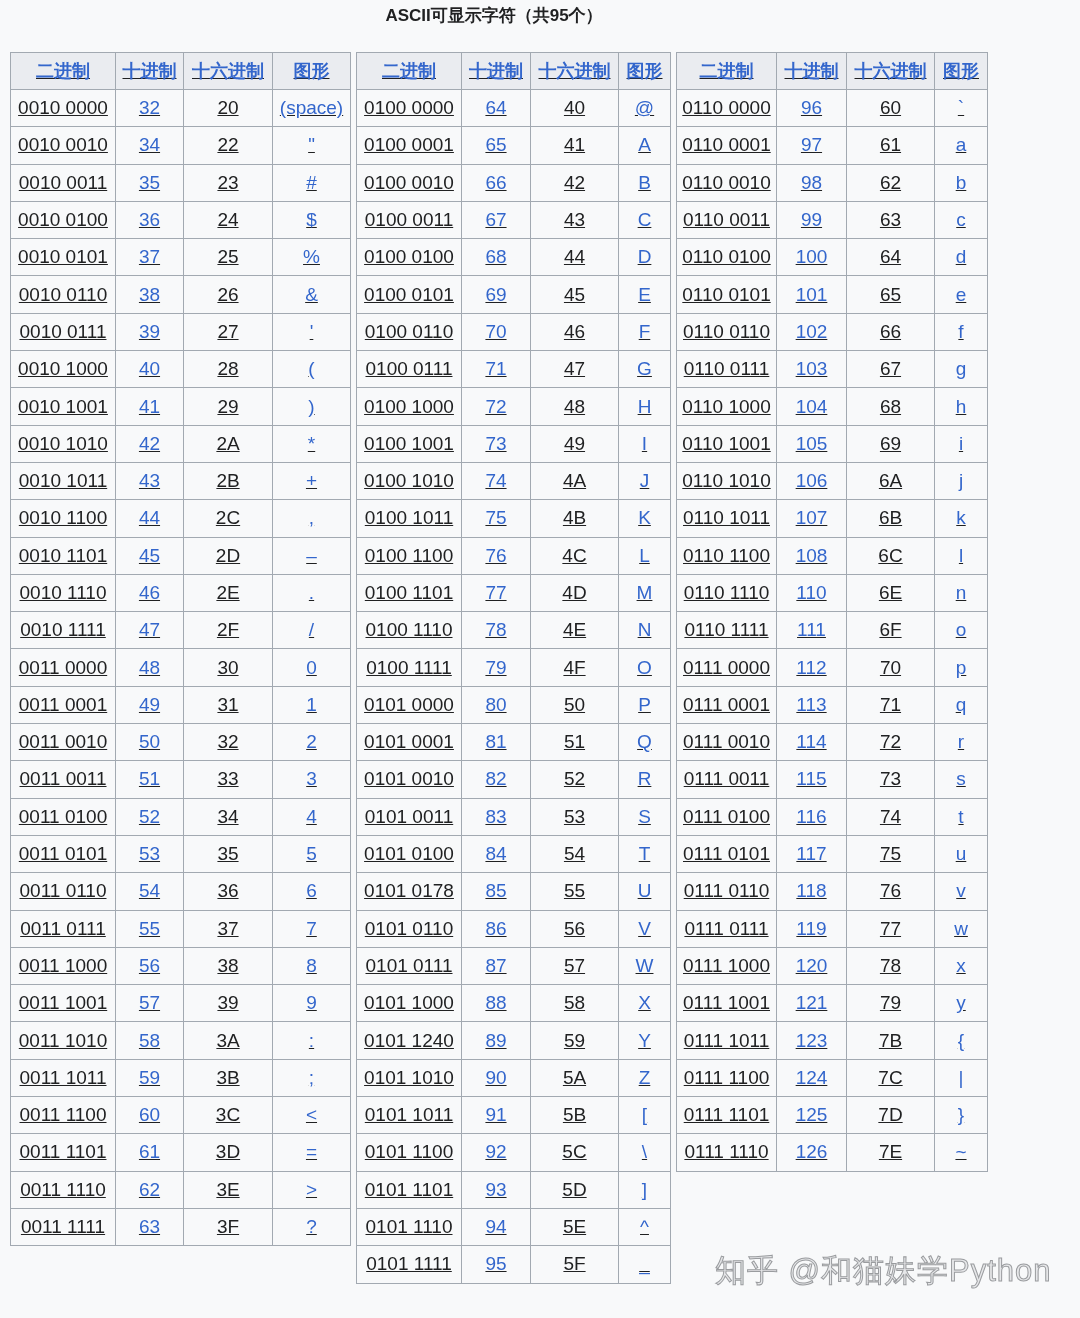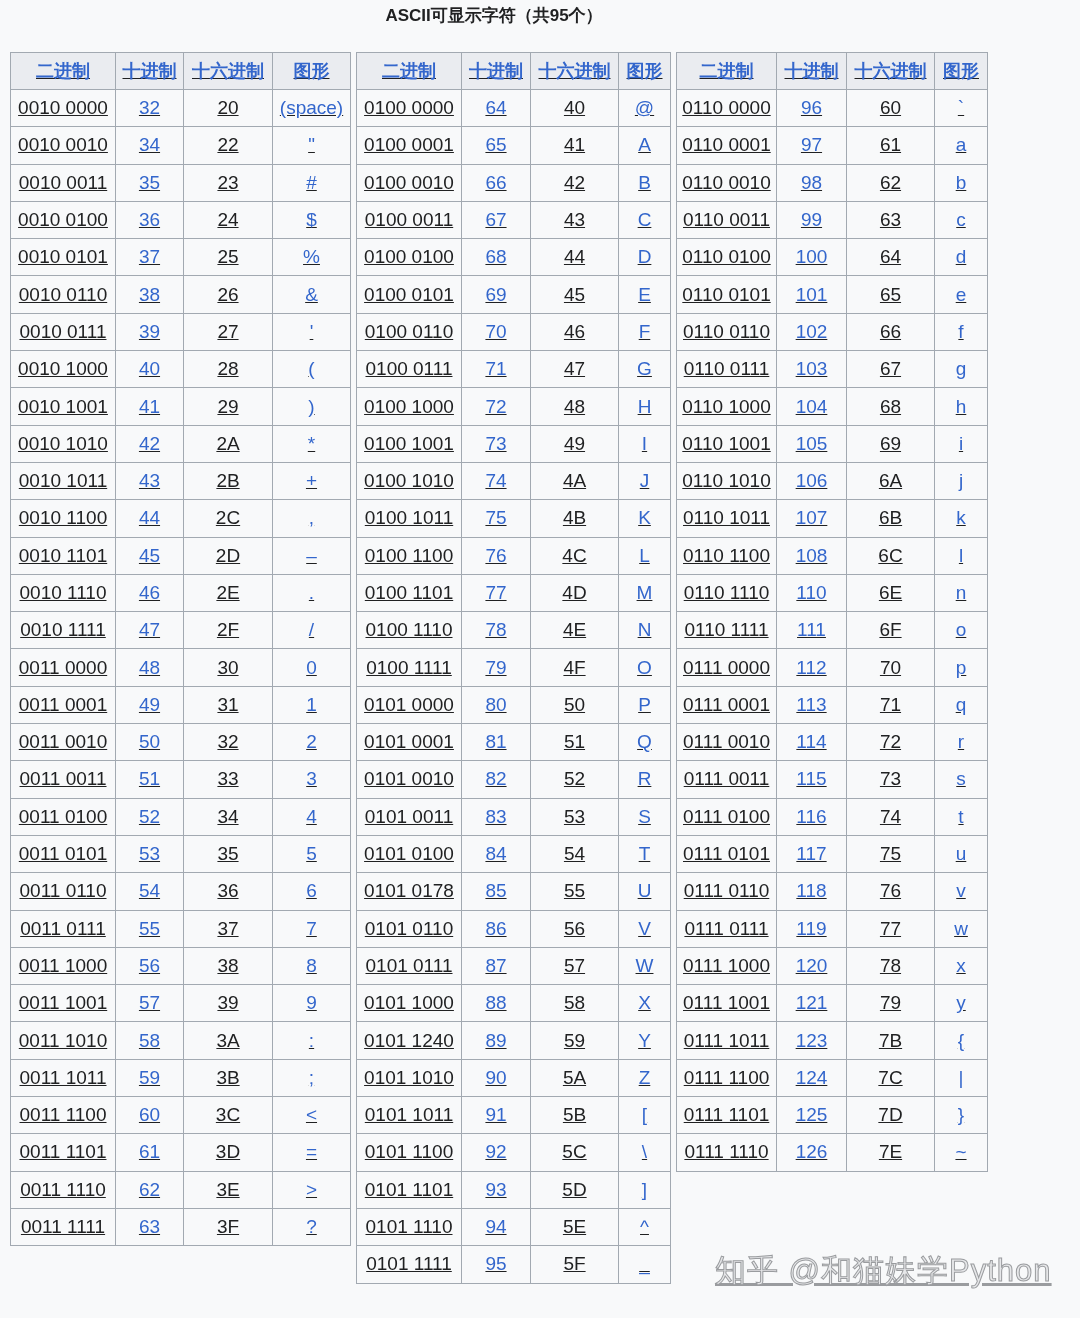--- a/index.html
+++ b/index.html
@@ -22,21 +22,21 @@
     background:#eaecf0; color:#3366cc; font-weight:bold; height:36px; font-size:18px;
   }
   table.ascii td { height:36.3px; }
   td.dec, td.glyph { color:#3366cc; }
   td.bin, td.hex { color:#202122; }
   #t1 { left:10px; }
   #t2 { left:356px; }
   #t3 { left:676px; }
   .watermark {
     position:absolute; left:715px; top:1250px; font-size:31px; color:#e6e7e9;
-    -webkit-text-stroke:1px #9a9c9f; letter-spacing:1px;text-decoration:underline;
+    -webkit-text-stroke:1px #9a9c9f; letter-spacing:1px;
   }
 </style>
 </head>
 <body>
 
 <div class="title">ASCII可显示字符（共95个）</div>
 
 <table class="ascii" id="t1">
   <colgroup>
       <col style="width:105px">

